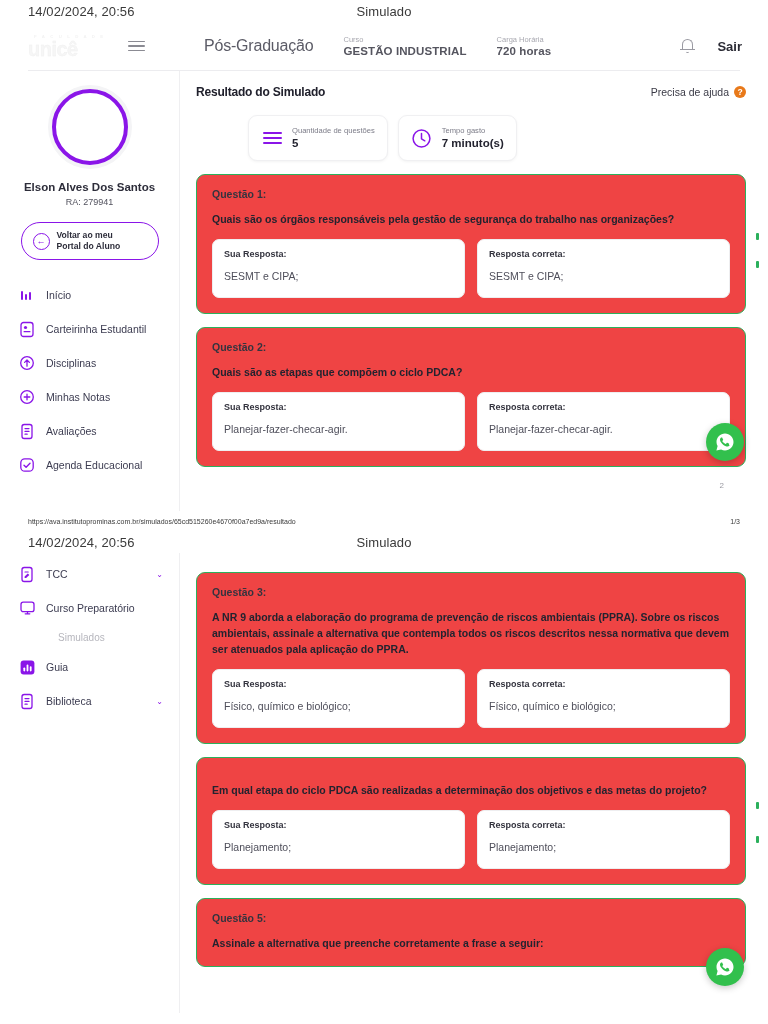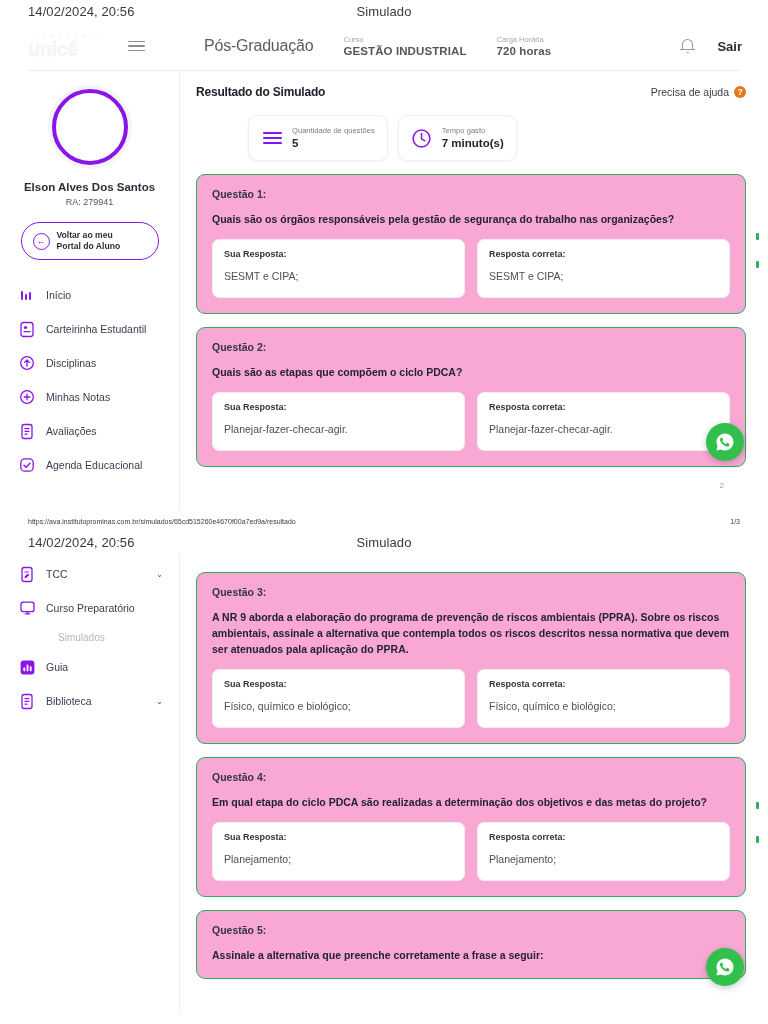--- a/index.html
+++ b/index.html
@@ -160,21 +160,21 @@
   }
   .stat-ico { width: 22px; height: 22px; flex: 0 0 22px; display: flex; align-items: center; justify-content: center; }
   .stat-lines { display: flex; flex-direction: column; gap: 2.6px; width: 19px; }
   .stat-lines i { height: 2.4px; background: #8A15E8; border-radius: 2px; display: block; }
   .stat-label { font-size: 7.6px; color: #7c7c88; line-height: 10px; }
   .stat-value { font-size: 11.5px; font-weight: 700; color: #23232f; line-height: 14px; }
   .stat-value.green { color: #1CB24A; }
 
   .qcard {
     border: 1.6px solid #2BB05C; border-radius: 9px;
-    background: #f9a8d4; padding: 13px 15px 15px;
+    background: #ef4444; padding: 13px 15px 15px;
     margin-top: 13px; position: relative;
   }
   .q-num { font-size: 10.5px; font-weight: 700; color: #34343f; }
   .q-text { font-size: 10.5px; font-weight: 700; color: #23232f; line-height: 16px; margin-top: 11px; }
   .answers { display: flex; gap: 12px; margin-top: 12px; justify-content: center; }
   .ans-box {
     flex: 1; border: 1px solid #eeeef0; border-radius: 7px;
     padding: 9px 11px 14px; min-height: 58px; background: #fff;
   }
   .ans-label { font-size: 9px; font-weight: 700; color: #33333e; }
@@ -483,21 +483,20 @@
             <div class="ans-val">Físico, químico e biológico;</div>
           </div>
           <div class="ans-box">
             <div class="ans-label">Resposta correta:</div>
             <div class="ans-val">Físico, químico e biológico;</div>
           </div>
         </div>
       </div>
 
       <div class="qcard">
-        <div class="q-num">Questão 4:</div>
         <div class="q-text">Em qual etapa do ciclo PDCA são realizadas a determinação dos objetivos e das metas do projeto?</div>
         <div class="answers">
           <div class="ans-box">
             <div class="ans-label">Sua Resposta:</div>
             <div class="ans-val">Planejamento;</div>
           </div>
           <div class="ans-box">
             <div class="ans-label">Resposta correta:</div>
             <div class="ans-val">Planejamento;</div>
           </div>

